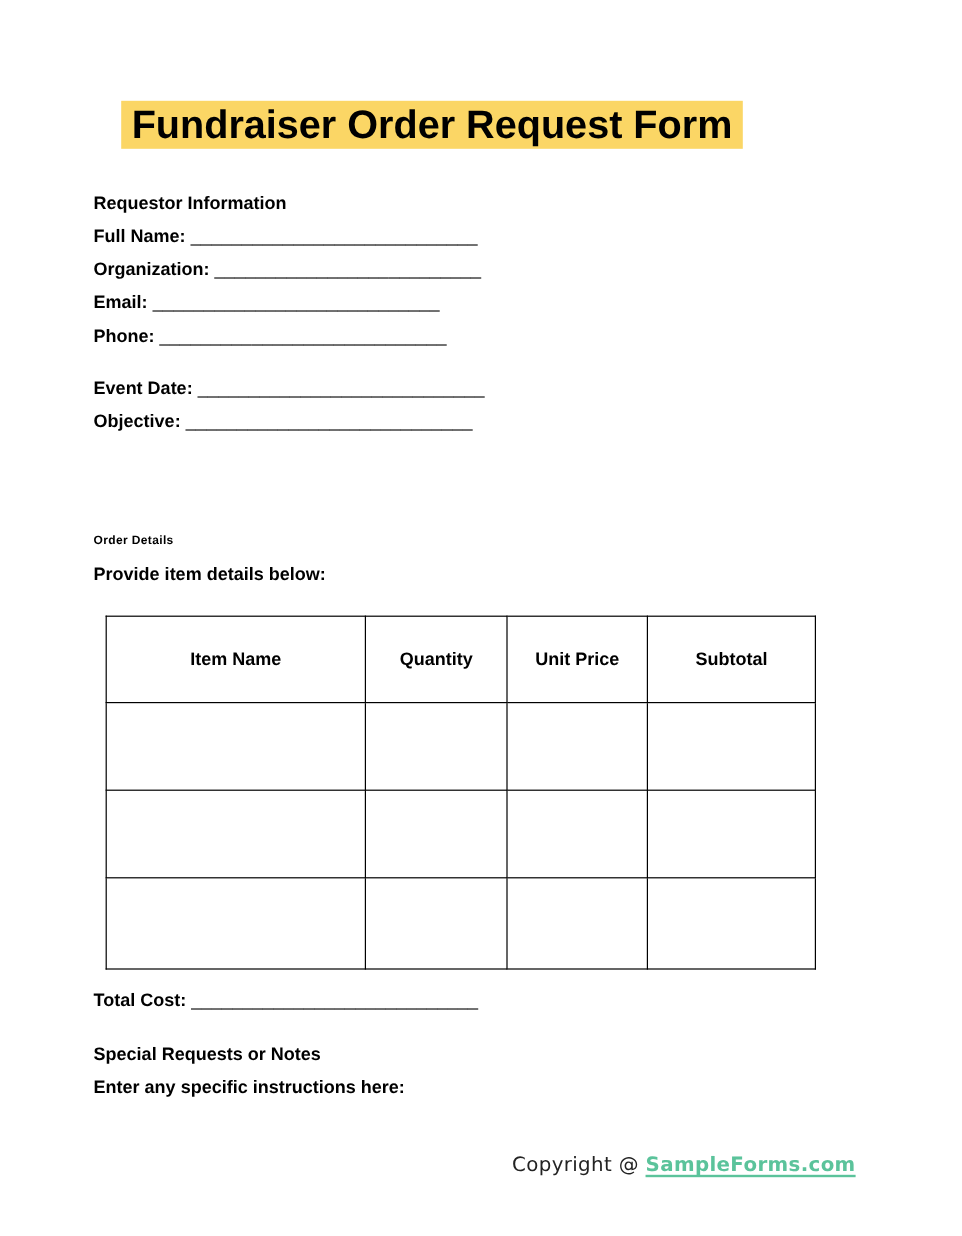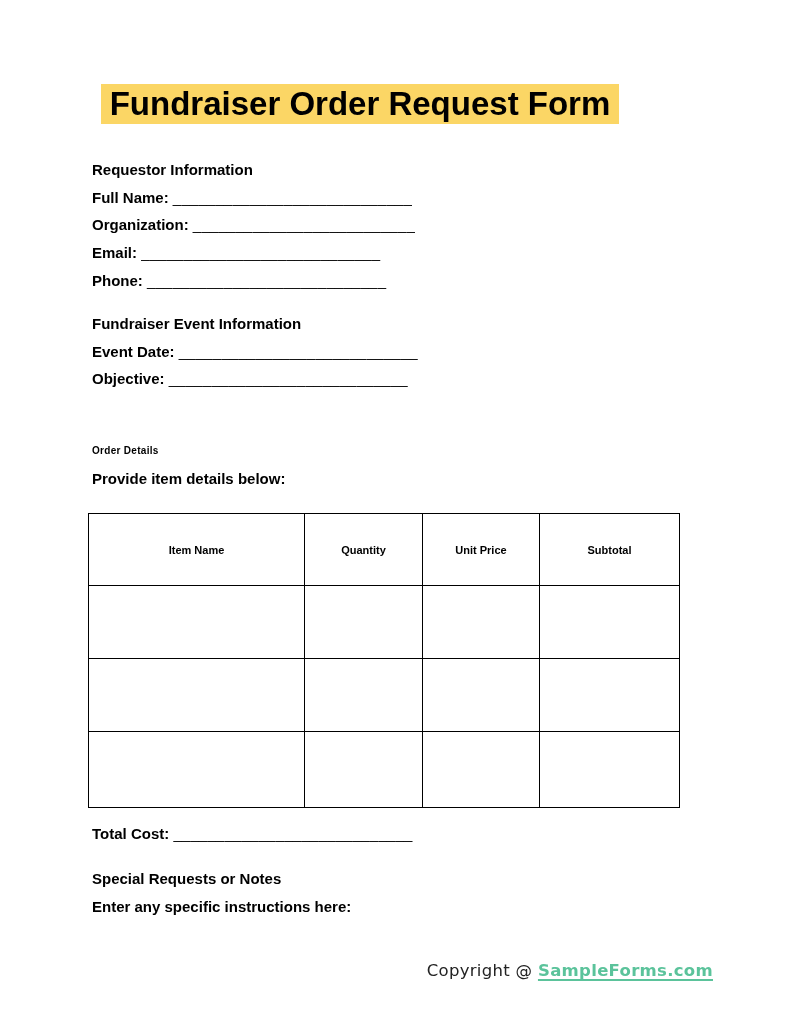--- a/index.html
+++ b/index.html
@@ -27,21 +27,21 @@
     font-size: 33px;
     font-weight: bold;
     line-height: 40px;
     padding: 0 9px;
     letter-spacing: 0px;
     white-space: nowrap;
   }
   
   .sec {
     position: absolute;
-    left: 92px;
+    left: 78px;
     font-size: 15px;
     line-height: 27.7px;
     white-space: nowrap;
   }
   .heading { font-weight: bold; }
   .lbl { font-weight: bold; }
   .blank { font-weight: normal; letter-spacing: 0.2px; }
   .od-heading { font-weight: bold; font-size: 10px; letter-spacing: 0.3px; line-height: 27.7px; }
 
   #sec-requestor { top: 156px; }
@@ -53,21 +53,21 @@
   
   .order-table {
     position: absolute;
     top: 513px; left: 88px;
     width: 591px;
     border-collapse: collapse;
     table-layout: fixed;
   }
   .order-table th, .order-table td {
     border: 1.5px solid #000;
-    font-size: 11px;
+    font-size: 15px;
   }
   .order-table th {
     font-weight: bold;
     text-align: center;
     vertical-align: middle;
     height: 72px;
   }
   .order-table td { height: 73px; }
 
   
@@ -113,21 +113,20 @@
       <span class="lbl">Email:</span>
       <span class="blank">____________________________</span>
     </div>
     <div class="field">
       <span class="lbl">Phone:</span>
       <span class="blank">____________________________</span>
     </div>
   </div>
 
   <div class="sec" id="sec-event">
-    <div class="heading">Fundraiser Event Information</div>
     <div class="field">
       <span class="lbl">Event Date:</span>
       <span class="blank">____________________________</span>
     </div>
     <div class="field">
       <span class="lbl">Objective:</span>
       <span class="blank">____________________________</span>
     </div>
   </div>
 

